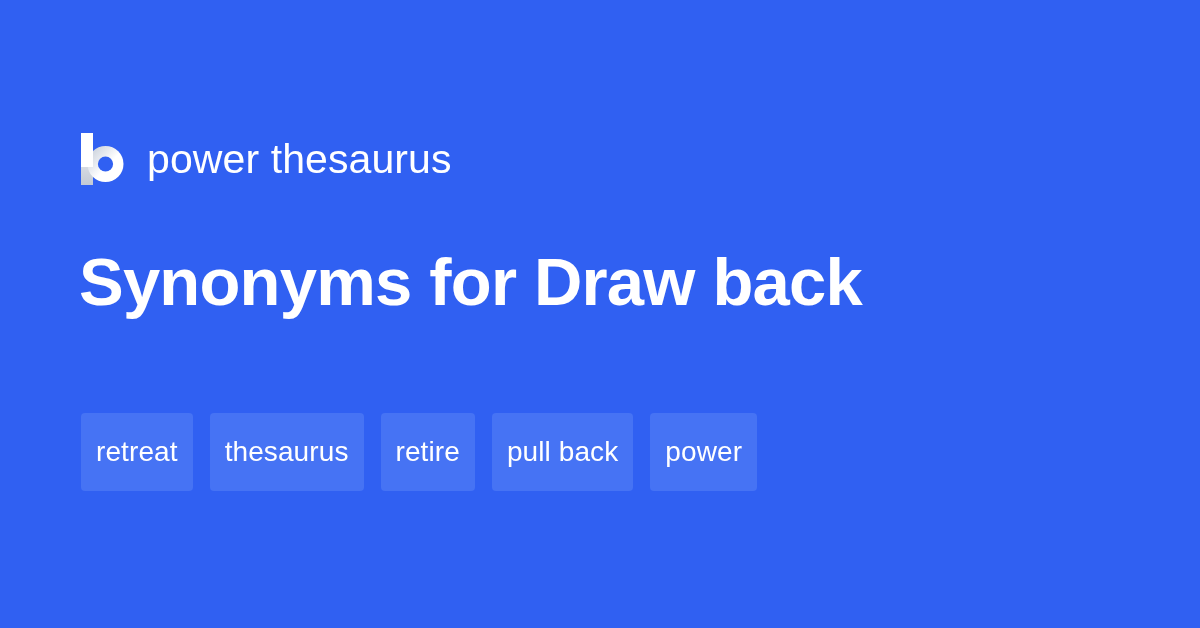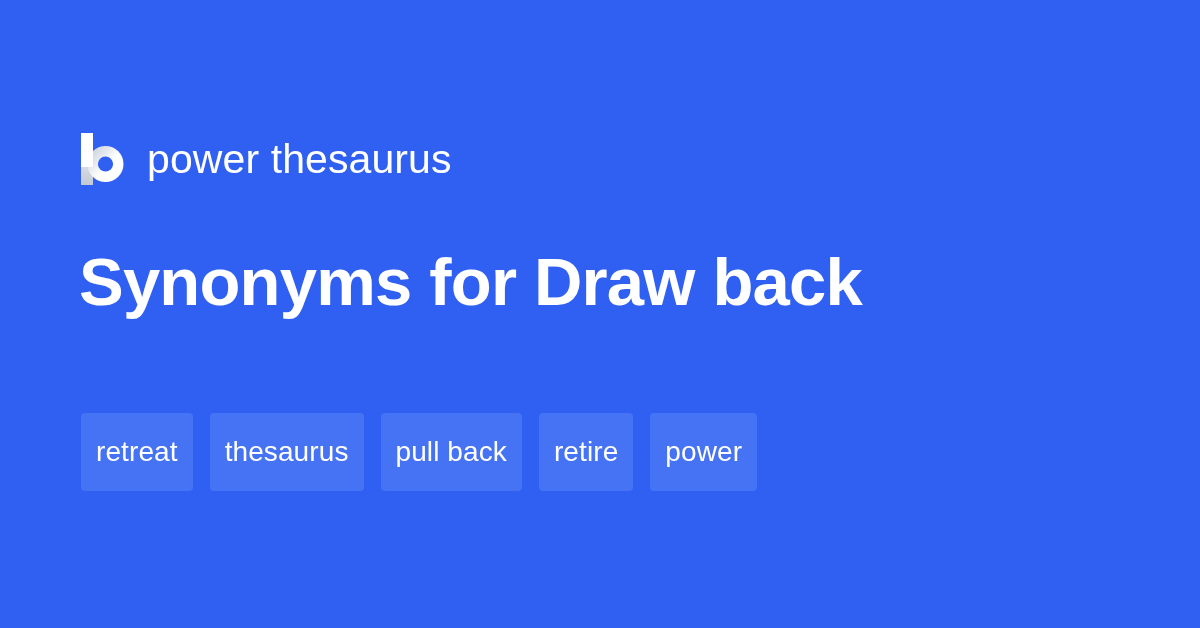--- a/index.html
+++ b/index.html
@@ -127,18 +127,18 @@
       </svg>
     </span>
     <span class="brand-name">power thesaurus</span>
   </div>
 
   <h1 class="headline">Synonyms for Draw back</h1>
 
   <div class="chips">
     <span class="chip">retreat</span>
     <span class="chip">thesaurus</span>
+    <span class="chip">retire</span>
     <span class="chip">pull back</span>
-    <span class="chip">retire</span>
     <span class="chip">power</span>
   </div>
 
 </div>
 
 </body></html>

